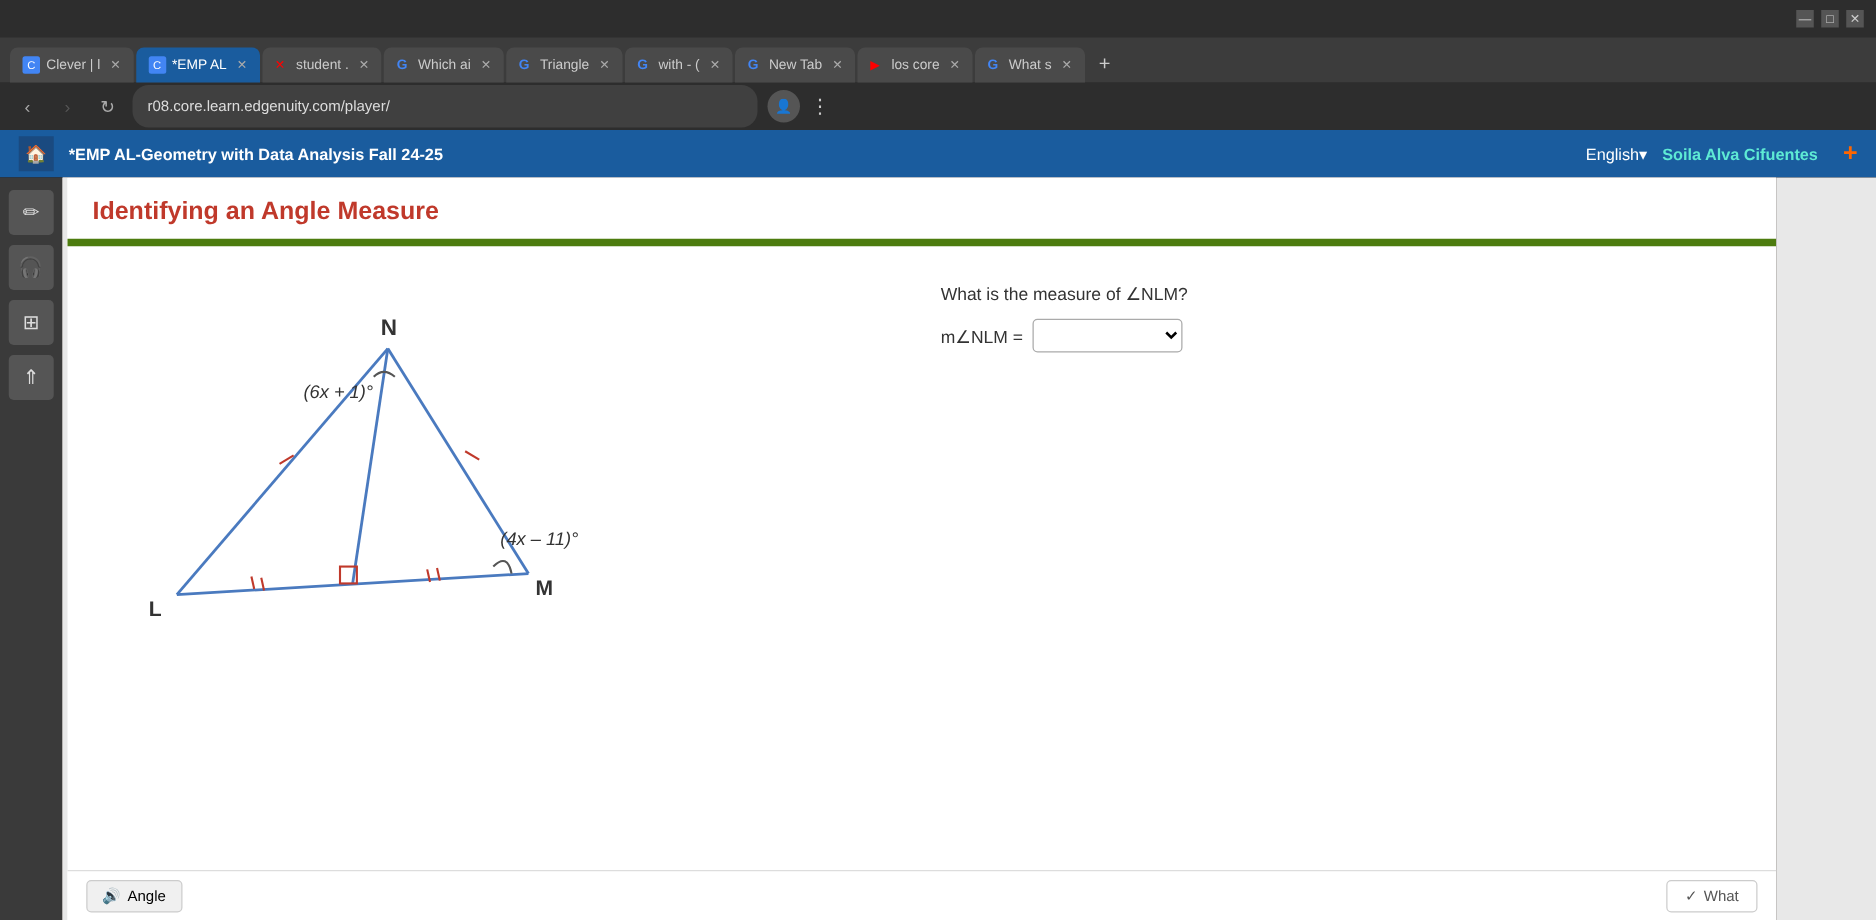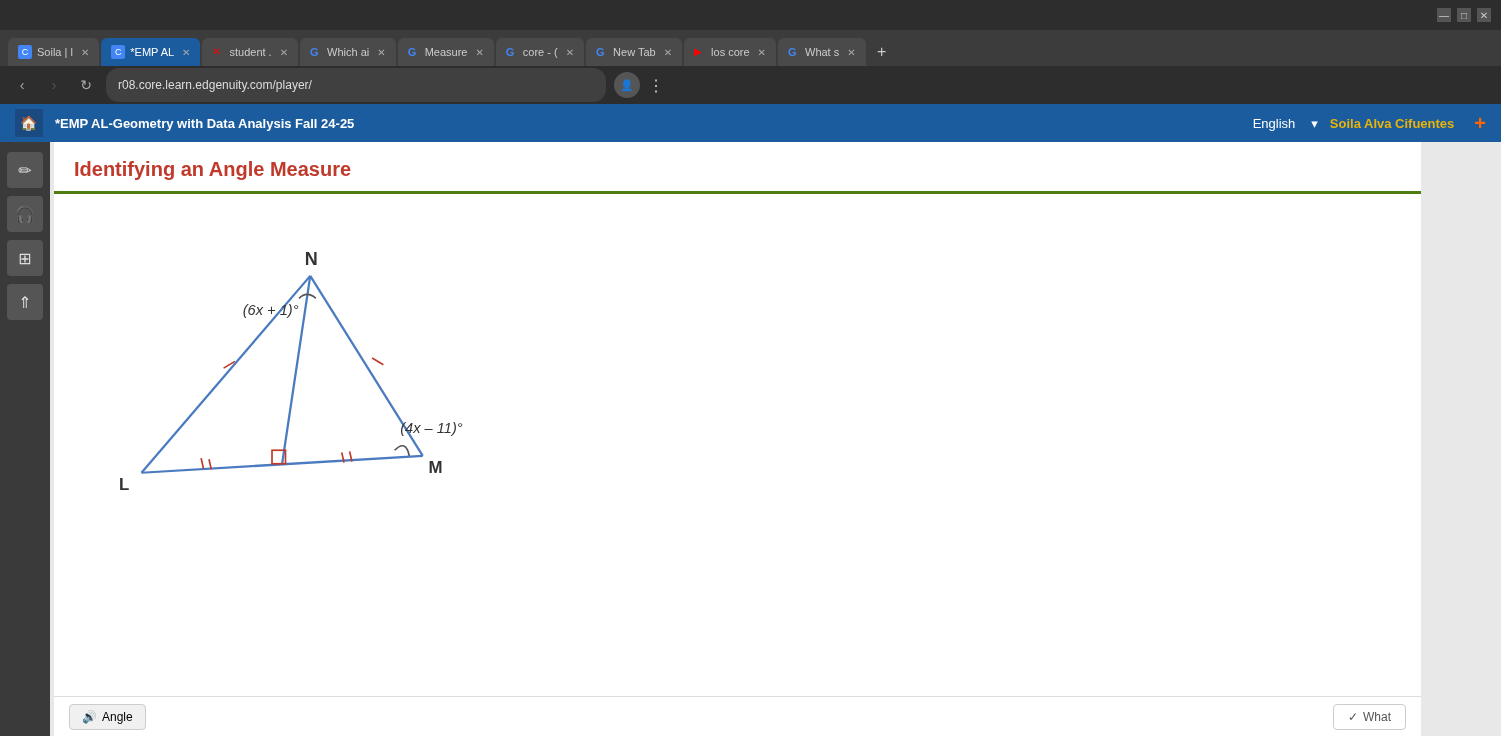--- a/index.html
+++ b/index.html
@@ -183,25 +183,25 @@
       font-weight: 600;
       flex: 1;
     }
 
     .language-selector {
       color: white;
       font-size: 13px;
       background: none;
       border: none;
       cursor: pointer;
-      display: flex; align-items: flex-end; gap: 16px;
+      display: flex; align-items: flex-end; gap: 0;
     }
 
     .user-name {
-      color: #eab308;
+      color: #5eead4;
       font-size: 13px;
       font-weight: 600;
     }
 
     .plus-btn {
       color: #ff6600;
       font-size: 20px;
       font-weight: bold;
       cursor: pointer;
       margin-left: 8px;
@@ -250,21 +250,21 @@
       background: white;
       margin: 0;
       height: 100%;
       position: relative;
       border-left: 4px solid #e8e8e8;
     }
 
     .lesson-header {
       background: white;
       padding: 16px 20px 10px 20px;
-      border-bottom: 3px solid #4d7c0f;
+      border-bottom: 6px solid #4d7c0f;
     }
 
     .lesson-title {
       color: #c0392b;
       font-size: 20px;
       font-weight: 600;
     }
 
     .lesson-body {
       padding: 20px;
@@ -362,46 +362,46 @@
     <div class="window-controls">
       <button class="win-btn">—</button>
       <button class="win-btn">□</button>
       <button class="win-btn">✕</button>
     </div>
   </div>
 
   <div class="tabs-bar">
     <div class="tab">
       <span class="tab-favicon" style="background:#4285F4;color:white;border-radius:2px;width:14px;height:14px;display:flex;align-items:center;justify-content:center;font-size:9px;">C</span>
-      <span>Soila | l</span>
+      <span>Clever | l</span>
       <span class="tab-close">✕</span>
     </div>
     <div class="tab active">
       <span class="tab-favicon" style="background:#4285F4;color:white;border-radius:2px;width:14px;height:14px;display:flex;align-items:center;justify-content:center;font-size:9px;">C</span>
       <span>*EMP AL</span>
       <span class="tab-close">✕</span>
     </div>
     <div class="tab">
       <span class="tab-favicon" style="color:#FF0000;font-size:10px;">✕</span>
       <span>student .</span>
       <span class="tab-close">✕</span>
     </div>
     <div class="tab">
       <span class="tab-favicon" style="color:#4285F4;font-size:11px;font-weight:bold;">G</span>
       <span>Which ai</span>
       <span class="tab-close">✕</span>
     </div>
     <div class="tab">
       <span class="tab-favicon" style="color:#4285F4;font-size:11px;font-weight:bold;">G</span>
-      <span>Measure</span>
+      <span>Triangle</span>
       <span class="tab-close">✕</span>
     </div>
     <div class="tab">
       <span class="tab-favicon" style="color:#4285F4;font-size:11px;font-weight:bold;">G</span>
-      <span>core - (</span>
+      <span>with - (</span>
       <span class="tab-close">✕</span>
     </div>
     <div class="tab">
       <span class="tab-favicon" style="color:#4285F4;font-size:11px;font-weight:bold;">G</span>
       <span>New Tab</span>
       <span class="tab-close">✕</span>
     </div>
     <div class="tab">
       <span class="tab-favicon" style="color:#FF0000;font-size:10px;">▶</span>
       <span>los core</span>
@@ -489,20 +489,32 @@
 
             <text x="205" y="45" font-size="16" font-weight="bold" fill="#333">N</text>
             <text x="40" y="245" font-size="15" font-weight="bold" fill="#333">L</text>
             <text x="315" y="230" font-size="15" font-weight="bold" fill="#333">M</text>
 
             <text x="150" y="90" font-size="13" fill="#333" font-style="italic">(6x + 1)°</text>
             <text x="290" y="195" font-size="13" fill="#333" font-style="italic">(4x – 11)°</text>
           </svg>
         </div>
 
+        <div class="question-area">
+          <p class="question-text">What is the measure of ∠NLM?</p>
+          <div class="answer-row">
+            <span>m∠NLM =</span>
+            <select class="answer-select">
+              <option value=""></option>
+              <option value="45">45°</option>
+              <option value="69">69°</option>
+              <option value="90">90°</option>
+            </select>
+          </div>
+        </div>
       </div>
 
       <div class="bottom-bar">
         <button class="intro-btn">
           <span>🔊</span>
           <span>Angle</span>
         </button>
         <button class="done-btn">
           <span>✓</span>
           <span>What</span>

